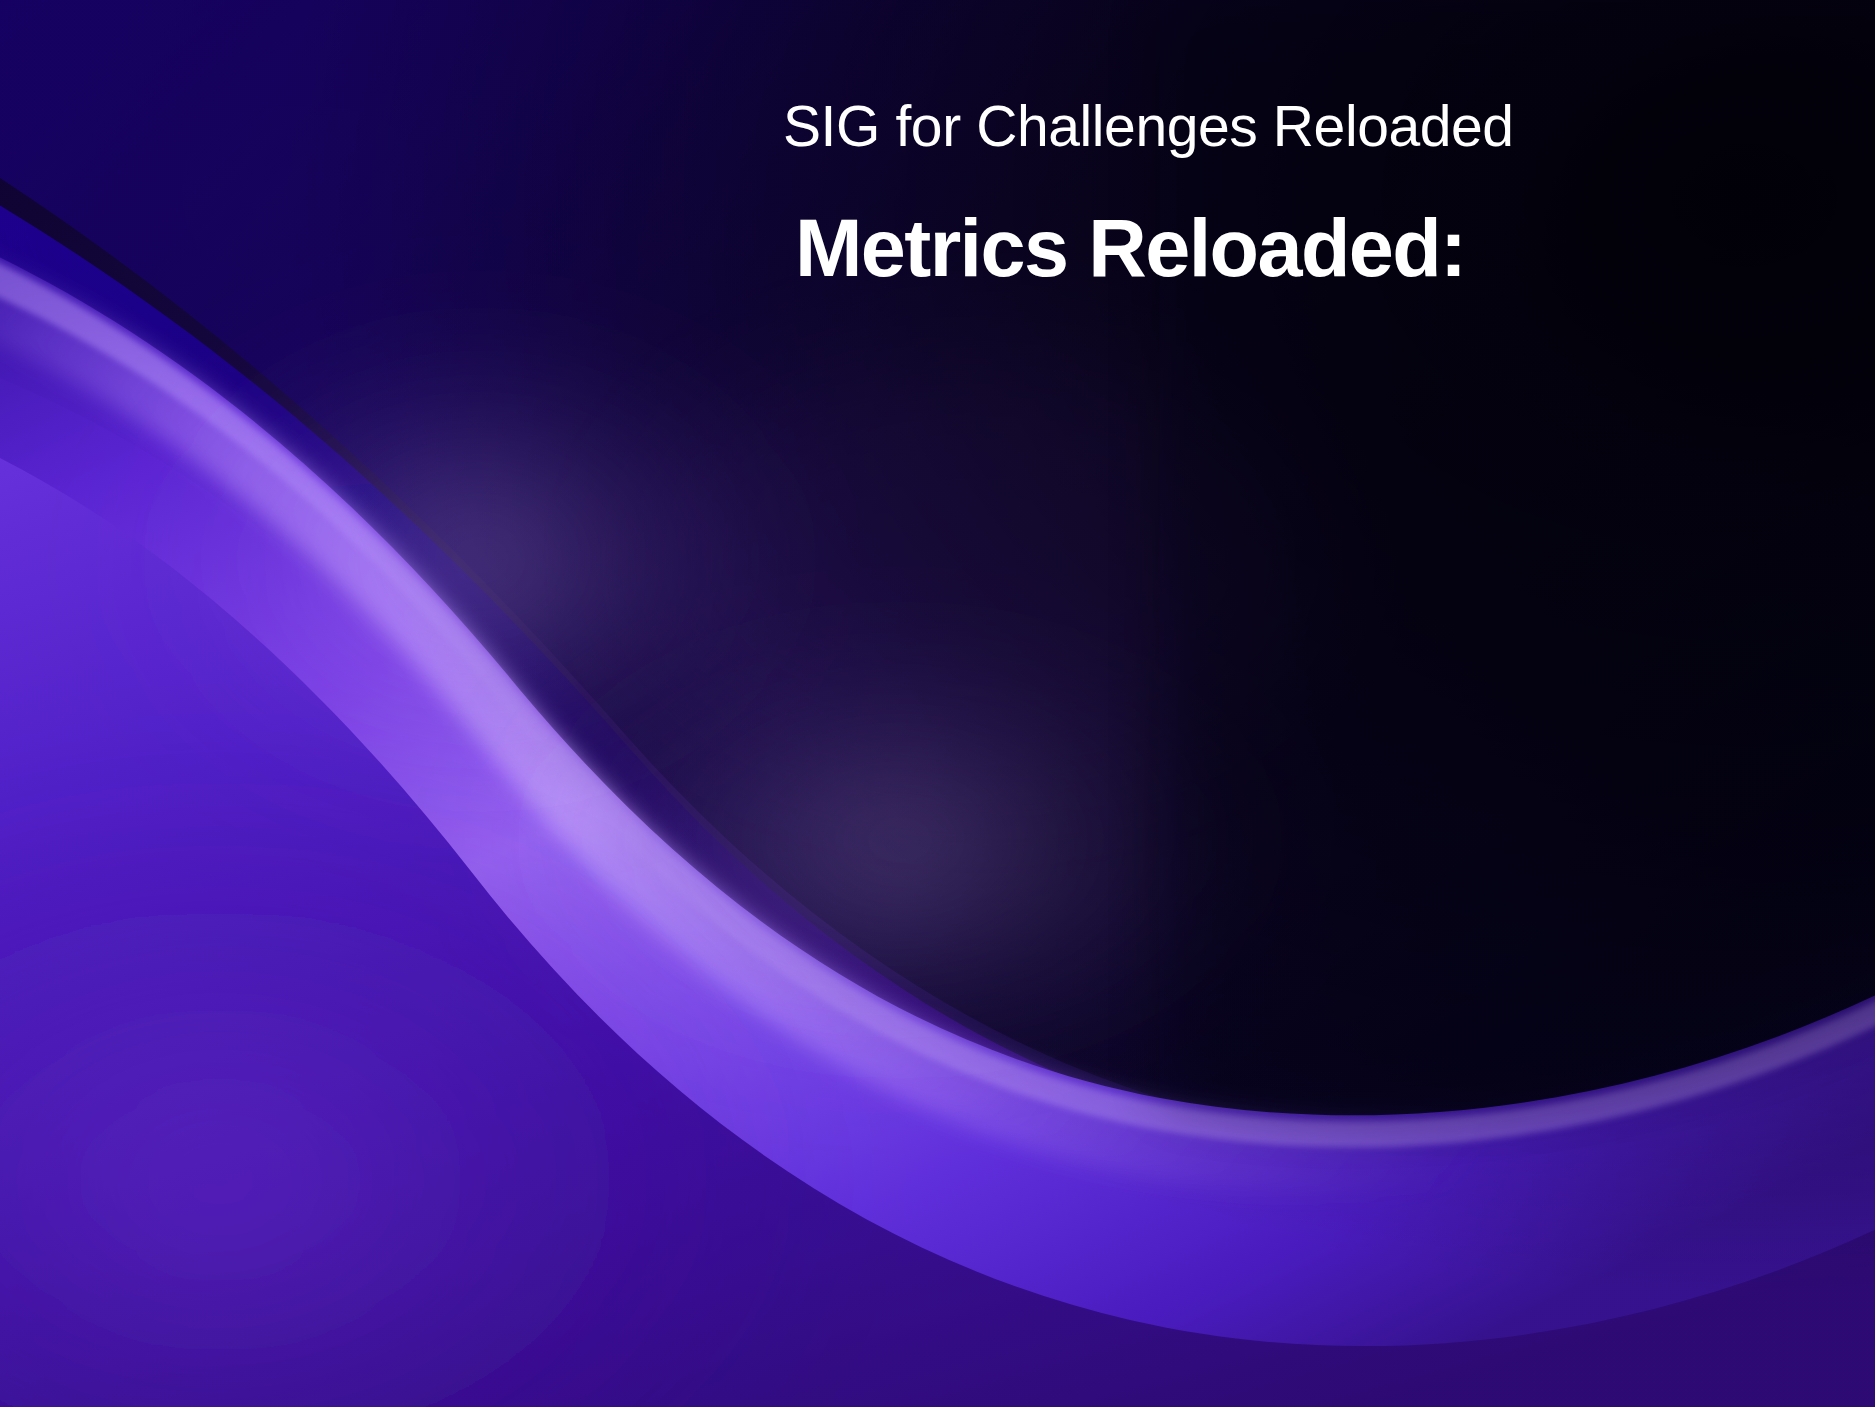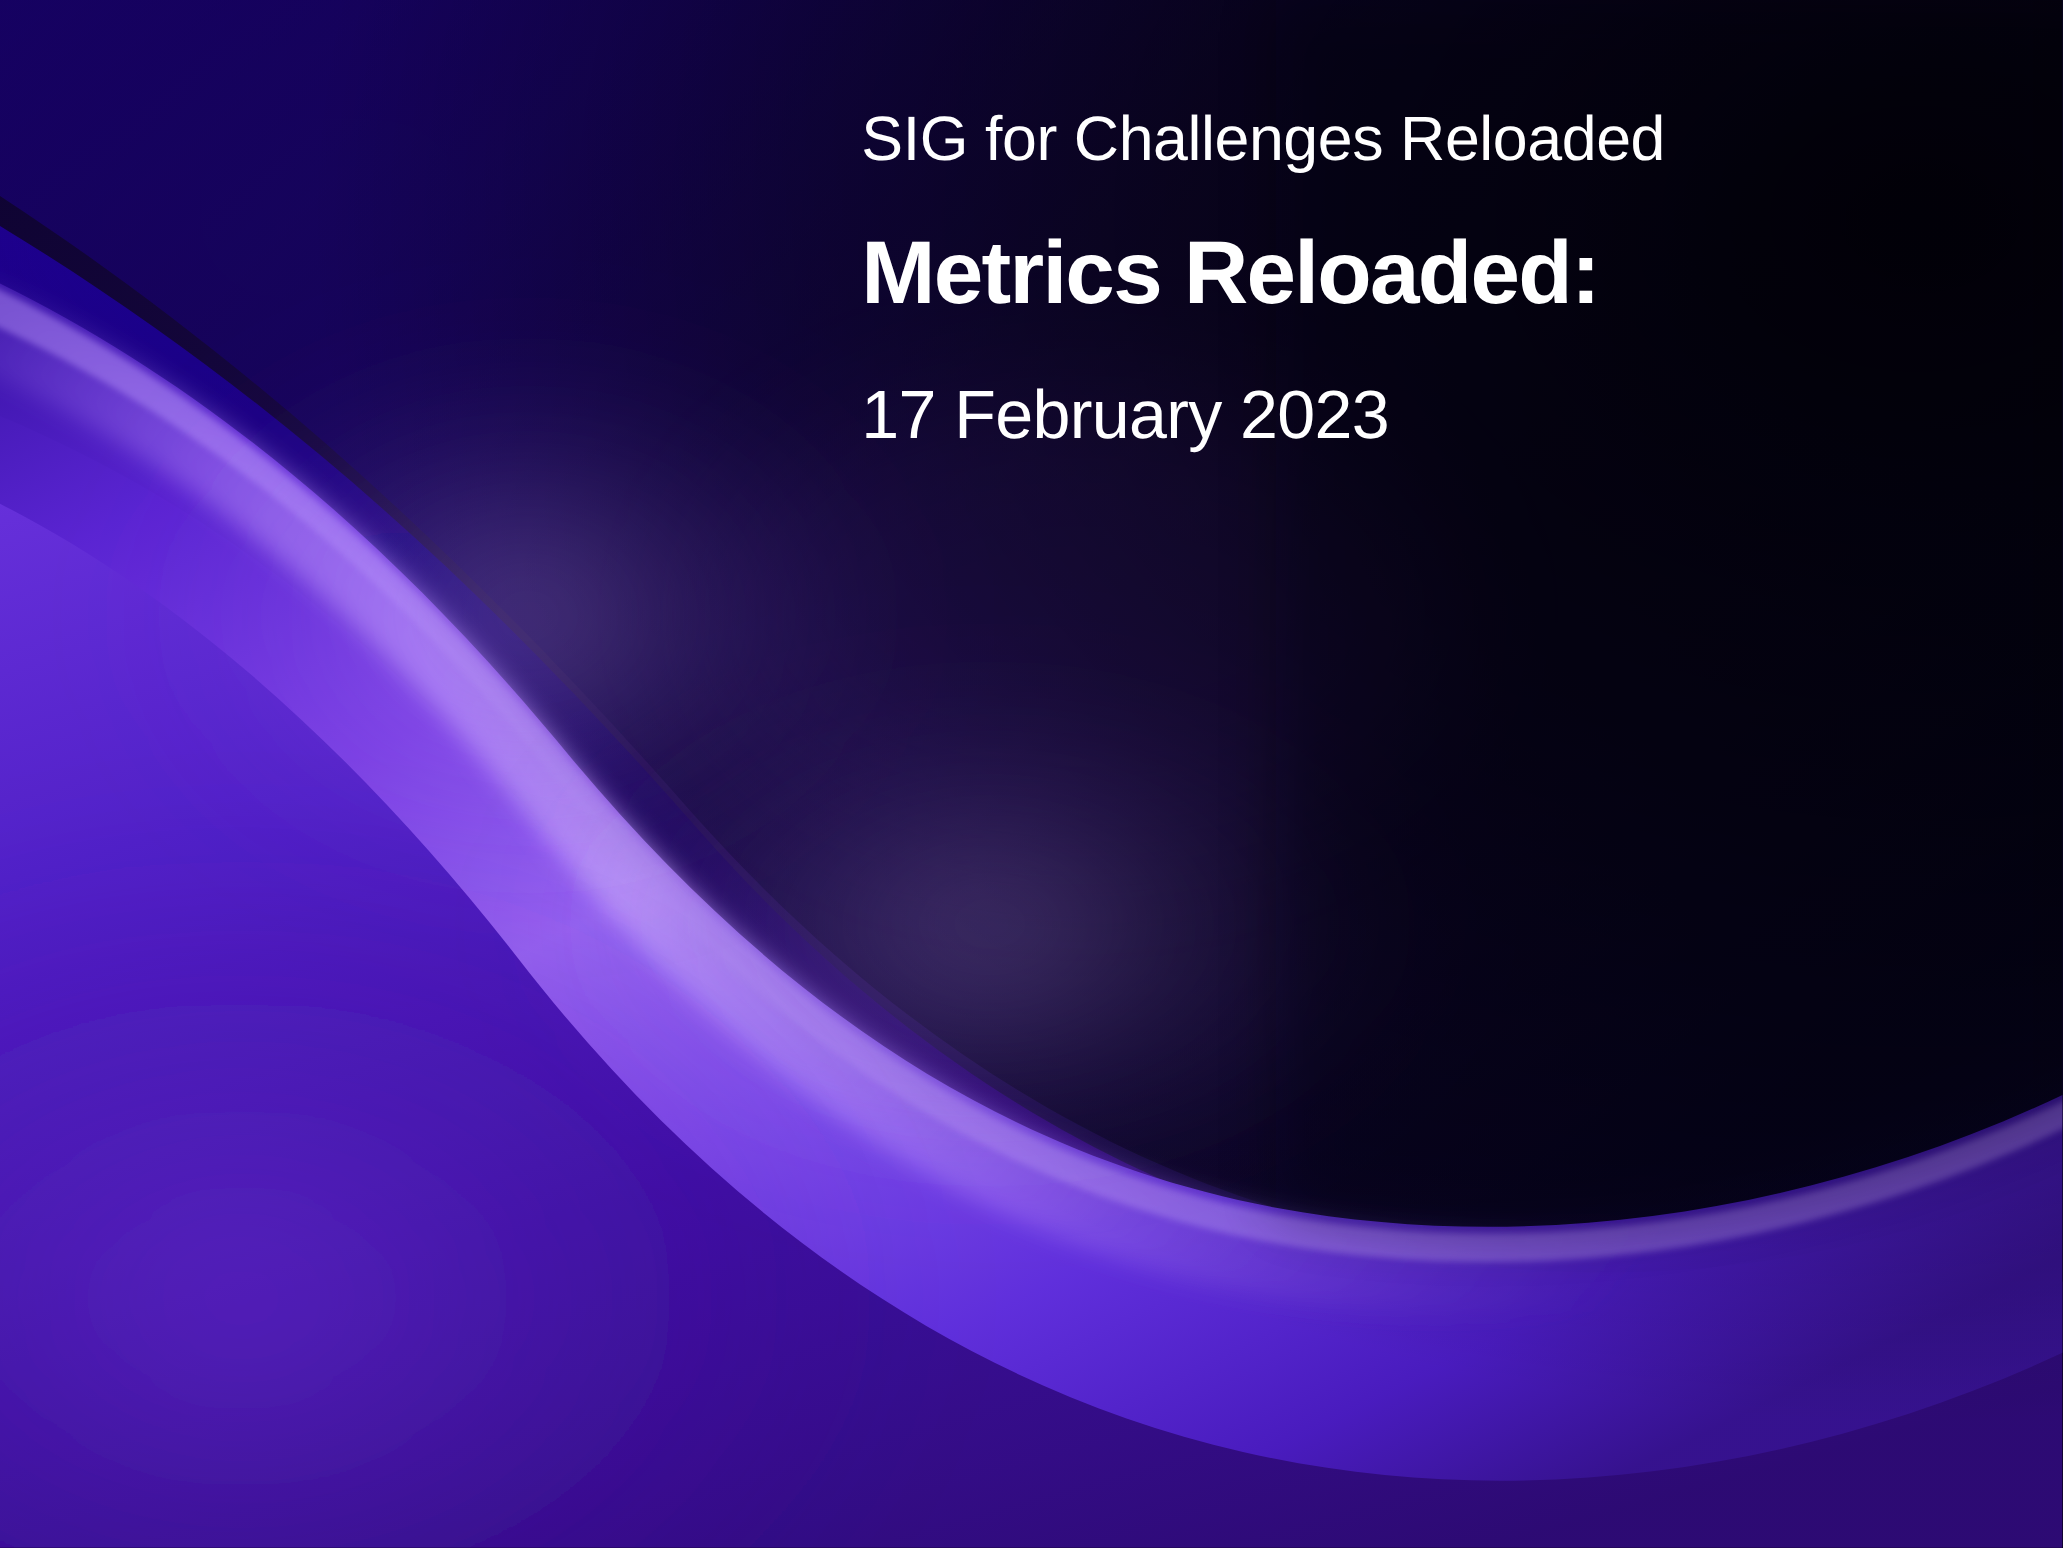--- a/index.html
+++ b/index.html
@@ -34,21 +34,21 @@
     margin:0 0 44px 0;
     font-family:"Liberation Sans",sans-serif;
   }
 
   #headline{
     color:#ffffff;
     font-size:81px;
     line-height:1.16;
     font-weight:700;
     letter-spacing:-1.6px;
-    margin:0;
+    margin:12px;
     font-family:"Liberation Sans",sans-serif;
   }
   #headline .hl-line{display:block;white-space:nowrap;}
 
   #date-line{
     color:#ffffff;
     font-size:62px;
     line-height:1.1;
     font-weight:300;
     letter-spacing:-0.6px;
@@ -214,17 +214,16 @@
   </svg>
 
   <div id="text-block">
 
     <p id="eyebrow">SIG for Challenges Reloaded</p>
 
     <h1 id="headline">
       <span class="hl-line">Metrics Reloaded:</span>
     </h1>
 
-    <p id="date-line">17 February 2023</p>
 
   </div>
 
 </div>
 
 </body></html>

